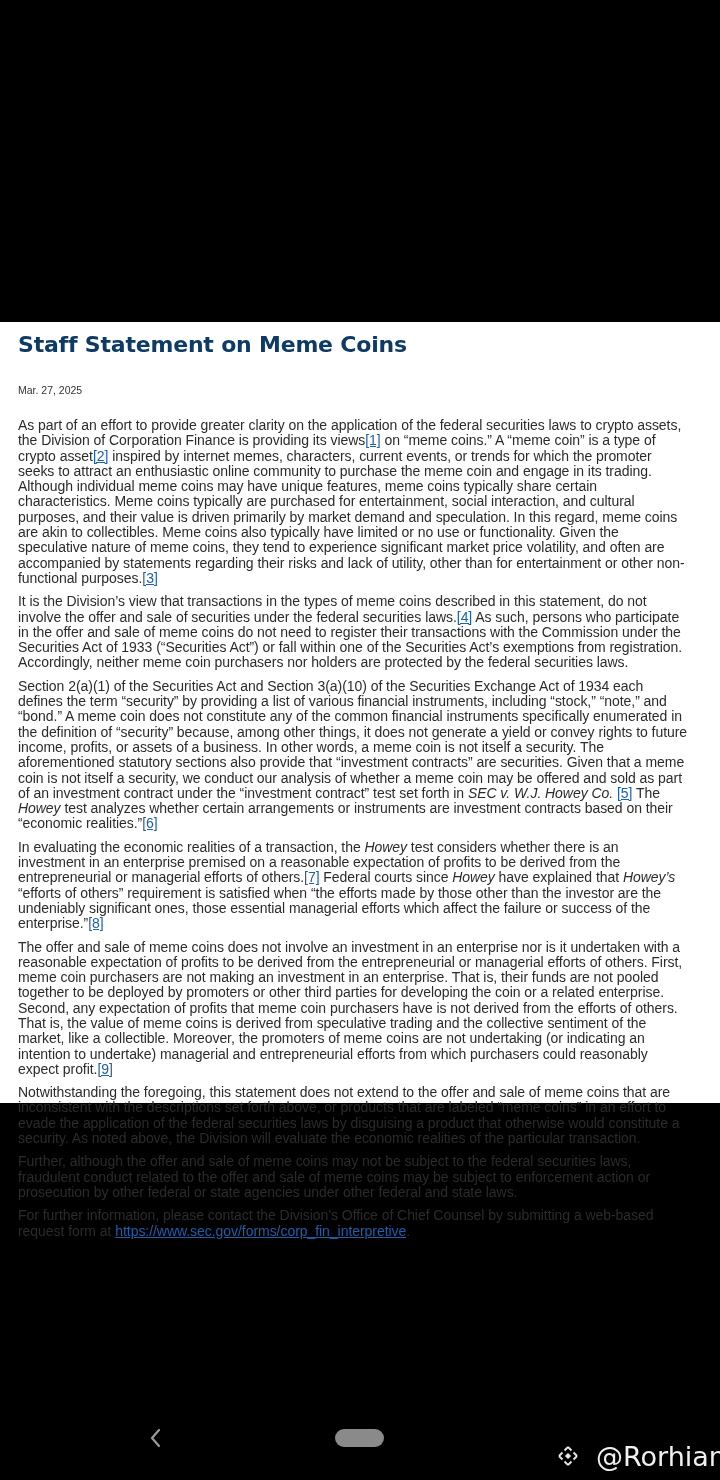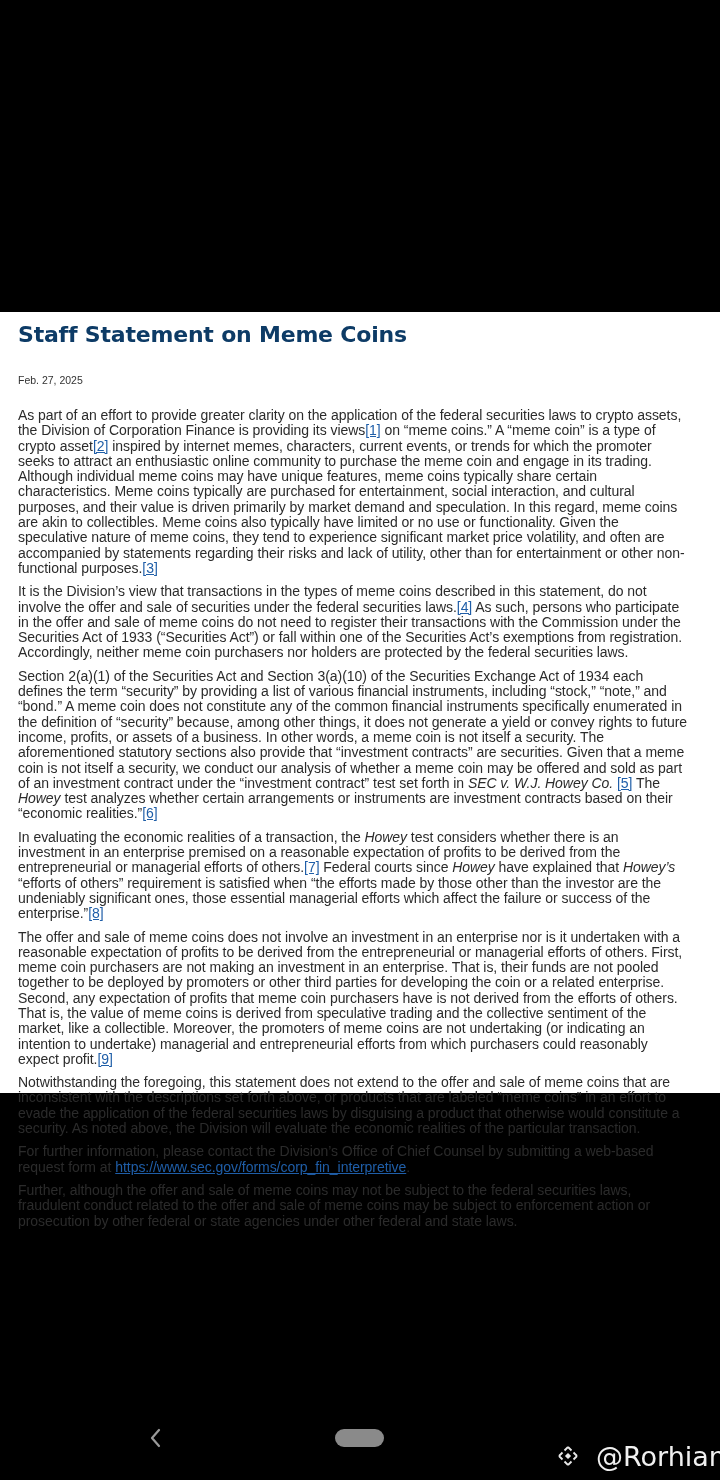--- a/index.html
+++ b/index.html
@@ -10,21 +10,21 @@
     body {
       width: 720px;
       height: 1480px;
       position: relative;
       overflow: hidden;
       font-family: "Liberation Sans", sans-serif;
     }
     .doc {
       position: absolute;
       left: 0;
-      top: 312px;
+      top: 322px;
       width: 720px;
       height: 781px;
       background: #fff;
       box-sizing: border-box;
       padding: 8px 31px 0 18px;
     }
     .title {
       font-family: "DejaVu Sans", sans-serif;
       font-weight: bold;
       font-size: 22px;
@@ -100,21 +100,21 @@
       font-family: "DejaVu Sans", sans-serif;
       font-size: 27px;
     }
     .watermark svg { display: block; }
   </style>
 </head>
 <body>
 
 <div class="doc">
   <h1 class="title">Staff Statement on Meme Coins</h1>
-  <div class="date">Feb. 27, 2025</div>
+  <div class="date">Mar. 27, 2025</div>
 
   <div class="body-text">
     <p class="para">
       <span>As part of an effort to provide greater clarity on the application of the federal securities laws to crypto assets, the Division of Corporation Finance is providing its views</span><a class="fn">[1]</a><span> on “meme coins.” A “meme coin” is a type of crypto asset</span><a class="fn">[2]</a><span> inspired by internet memes, characters, current events, or trends for which the promoter seeks to attract an enthusiastic online community to purchase the meme coin and engage in its trading. Although individual meme coins may have unique features, meme coins typically share certain characteristics. Meme coins typically are purchased for entertainment, social interaction, and cultural purposes, and their value is driven primarily by market demand and speculation. In this regard, meme coins are akin to collectibles. Meme coins also typically have limited or no use or functionality. Given the speculative nature of meme coins, they tend to experience significant market price volatility, and often are accompanied by statements regarding their risks and lack of utility, other than for entertainment or other non-functional purposes.</span><a class="fn">[3]</a>
     </p>
 
     <p class="para">
       <span>It is the Division’s view that transactions in the types of meme coins described in this statement, do not involve the offer and sale of securities under the federal securities laws.</span><a class="fn">[4]</a><span> As such, persons who participate in the offer and sale of meme coins do not need to register their transactions with the Commission under the Securities Act of 1933 (“Securities Act”) or fall within one of the Securities Act’s exemptions from registration. Accordingly, neither meme coin purchasers nor holders are protected by the federal securities laws.</span>
     </p>
 
@@ -128,25 +128,25 @@
 
     <p class="para">
       <span>The offer and sale of meme coins does not involve an investment in an enterprise nor is it undertaken with a reasonable expectation of profits to be derived from the entrepreneurial or managerial efforts of others. First, meme coin purchasers are not making an investment in an enterprise. That is, their funds are not pooled together to be deployed by promoters or other third parties for developing the coin or a related enterprise. Second, any expectation of profits that meme coin purchasers have is not derived from the efforts of others. That is, the value of meme coins is derived from speculative trading and the collective sentiment of the market, like a collectible. Moreover, the promoters of meme coins are not undertaking (or indicating an intention to undertake) managerial and entrepreneurial efforts from which purchasers could reasonably expect profit.</span><a class="fn">[9]</a>
     </p>
 
     <p class="para">
       <span>Notwithstanding the foregoing, this statement does not extend to the offer and sale of meme coins that are inconsistent with the descriptions set forth above, or products that are labeled “meme coins” in an effort to evade the application of the federal securities laws by disguising a product that otherwise would constitute a security.  As noted above, the Division will evaluate the economic realities of the particular transaction.</span>
     </p>
 
     <p class="para">
-      <span>For further information, please contact the Division’s Office of Chief Counsel by submitting a web-based request form at </span><a class="link">https://www.sec.gov/forms/corp_fin_interpretive</a><span>.</span>
+      <span>Further, although the offer and sale of meme coins may not be subject to the federal securities laws, fraudulent conduct related to the offer and sale of meme coins may be subject to enforcement action or prosecution by other federal or state agencies under other federal and state laws.</span>
     </p>
 
     <p class="para">
-      <span>Further, although the offer and sale of meme coins may not be subject to the federal securities laws, fraudulent conduct related to the offer and sale of meme coins may be subject to enforcement action or prosecution by other federal or state agencies under other federal and state laws.</span>
+      <span>For further information, please contact the Division’s Office of Chief Counsel by submitting a web-based request form at </span><a class="link">https://www.sec.gov/forms/corp_fin_interpretive</a><span>.</span>
     </p>
   </div>
 </div>
 
 <div class="nav-back">
   <svg width="20" height="24" viewBox="0 0 20 24">
     <polyline points="13,4 6,12 13,20" fill="none" stroke="#9a9a9a" stroke-width="2.2" stroke-linecap="round" stroke-linejoin="round"></polyline>
   </svg>
 </div>
 <div class="nav-home"></div>

